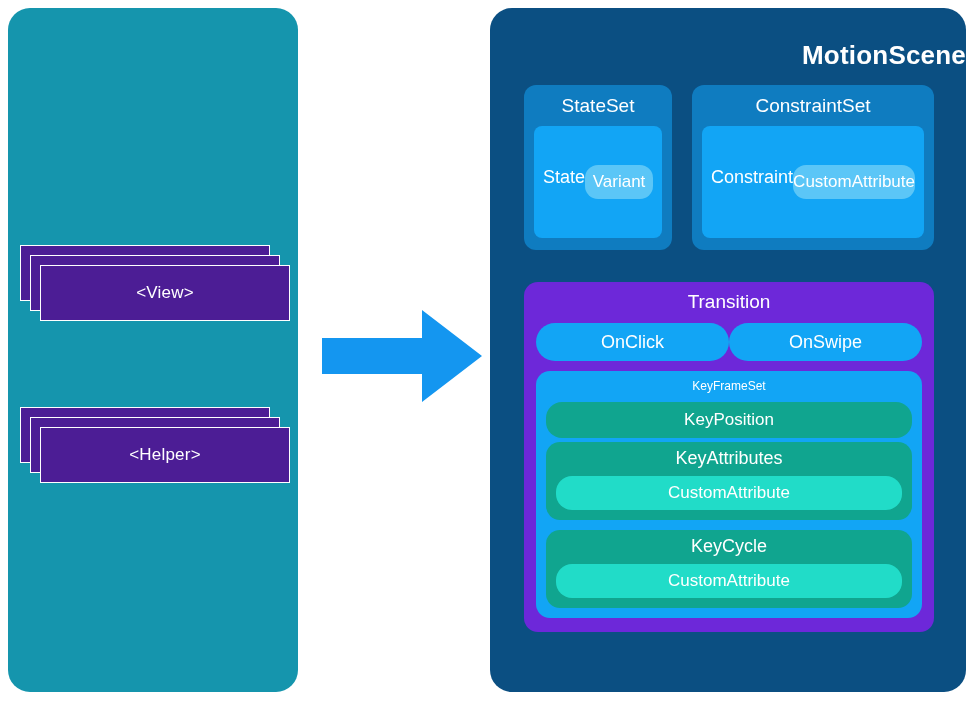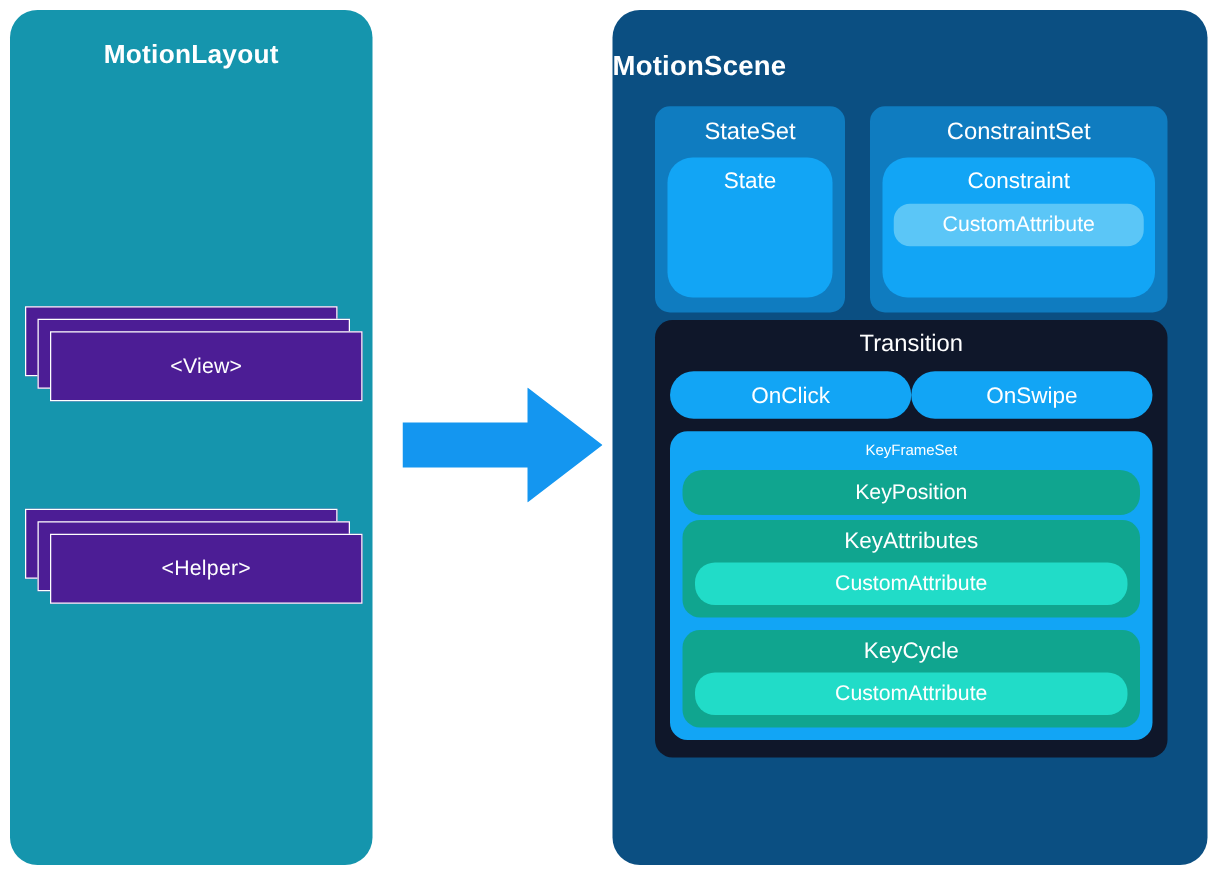--- a/index.html
+++ b/index.html
@@ -92,23 +92,23 @@
     height: 684px;
     background: #0B4F82;
     border-radius: 22px;
   }
 
   .panel-right-title {
     position: absolute;
     top: 32px;
     left: 0;
     width: 100%;
-    text-align: left;
-    color: #ffffff;
-    font-size: 22px;
+    text-align: right;
+    color: #ffffff;
+    font-size: 26px;
     font-weight: bold;
     letter-spacing: .2px;
   }
 
   
   .set-row {
     position: absolute;
     left: 34px;
     top: 77px;
     width: 410px;
@@ -131,26 +131,26 @@
   .set-title {
     color: #ffffff;
     font-size: 19px;
     font-weight: normal;
     margin-bottom: 9px;
     text-align: center;
   }
 
   .inner-box {
     background: #12A5F5;
-    border-radius: 20px;
+    border-radius: 8px;
     width: 100%;
     flex: 1;
     padding: 8px 9px 9px 9px;
     display: flex;
-    flex-direction: column;
+    flex-direction: row;
     align-items: center;
   }
 
   .inner-title {
     color: #ffffff;
     font-size: 18px;
     margin-bottom: 8px;
     text-align: center;
   }
 
@@ -163,23 +163,23 @@
     align-items: center;
     justify-content: center;
     color: #ffffff;
     font-size: 17px;
   }
 
   
   .transition-box {
     position: absolute;
     left: 34px;
-    top: 248px;
+    top: 274px;
     width: 410px;
-    background: #0f172a;
+    background: #6d28d9;
     border-radius: 14px;
     padding: 9px 12px 14px 12px;
   }
 
   .transition-title {
     color: #ffffff;
     font-size: 19px;
     text-align: center;
     margin-bottom: 10px;
   }
@@ -251,21 +251,20 @@
     font-size: 17px;
   }
 </style>
 </head>
 <body>
 
 <div id="diagram">
 
   <div class="panel-left">
 
-    <div class="panel-left-title">MotionLayout</div>
 
     <div class="card-stack views">
       <div class="sheet s1"></div>
       <div class="sheet s2"></div>
       <div class="sheet s3">
         <span class="sheet-label">&lt;View&gt;</span>
       </div>
     </div>
 
     <div class="card-stack helpers">
@@ -286,20 +285,21 @@
   <div class="panel-right">
 
     <div class="panel-right-title">MotionScene</div>
 
     <div class="set-row">
 
       <div class="set-box stateset">
         <div class="set-title">StateSet</div>
         <div class="inner-box">
           <div class="inner-title">State</div>
+          <div class="pill-lightblue">Variant</div>
         </div>
       </div>
 
       <div class="set-box constraintset">
         <div class="set-title">ConstraintSet</div>
         <div class="inner-box">
           <div class="inner-title">Constraint</div>
           <div class="pill-lightblue">CustomAttribute</div>
         </div>
       </div>

